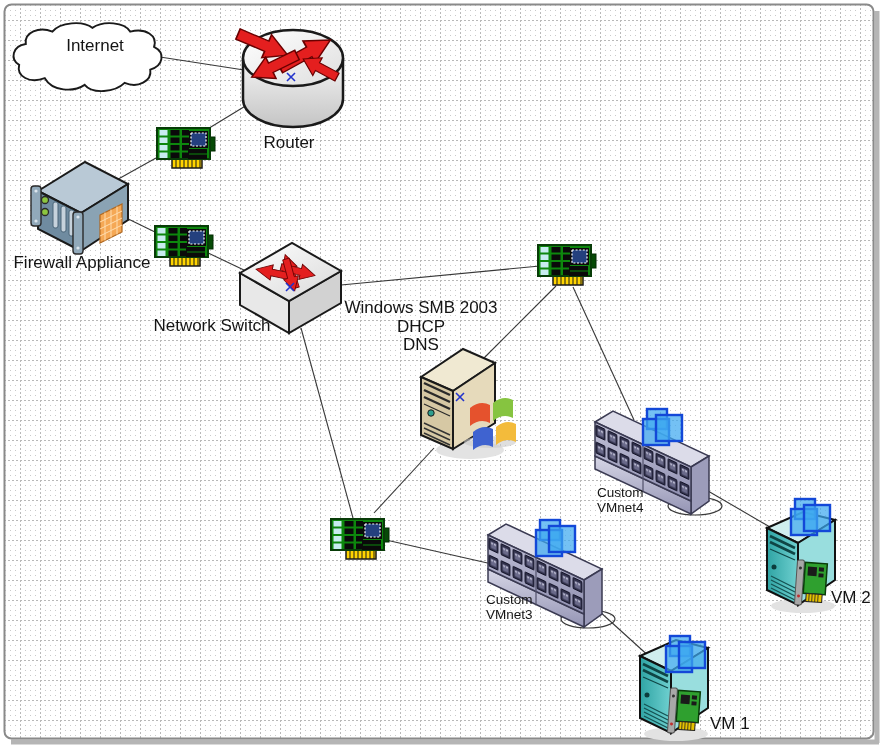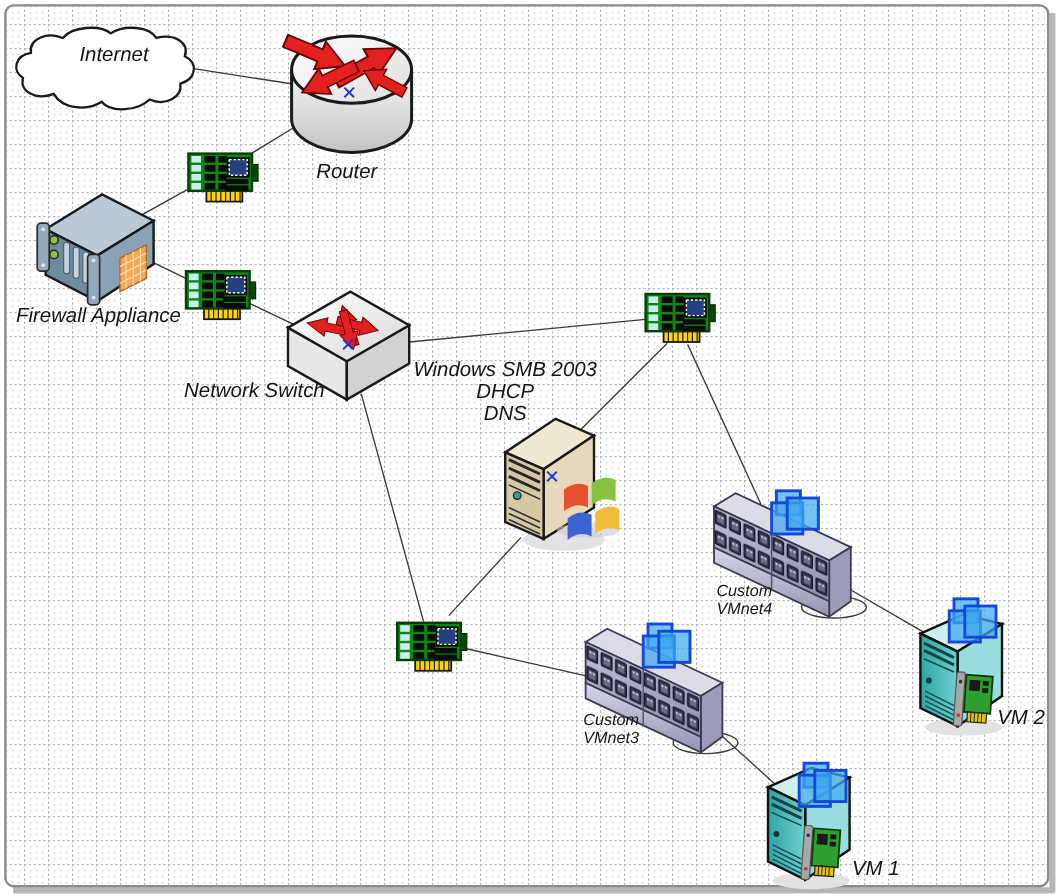--- a/index.html
+++ b/index.html
@@ -1,16 +1,16 @@
 <!DOCTYPE html>
 <html><head>
 <meta charset="utf-8">
 <style>
   html,body{margin:0;padding:0;width:881px;height:745px;background:#fff;overflow:hidden;}
-  .stage{position:relative;width:837px;height:745px;font-style:italic;}
+  .stage{position:relative;width:837px;height:745px;}
   svg{position:absolute;left:0;top:0;}
   text{font-family:"Liberation Sans","DejaVu Sans",sans-serif;fill:#141414;}
   .lbl{font-size:17px;}
   .lbl-sm{font-size:13.5px;}
 </style>
 </head>
 <body>
 
 <div class="stage">
 <svg width="881" height="745" viewBox="0 0 881 745">

